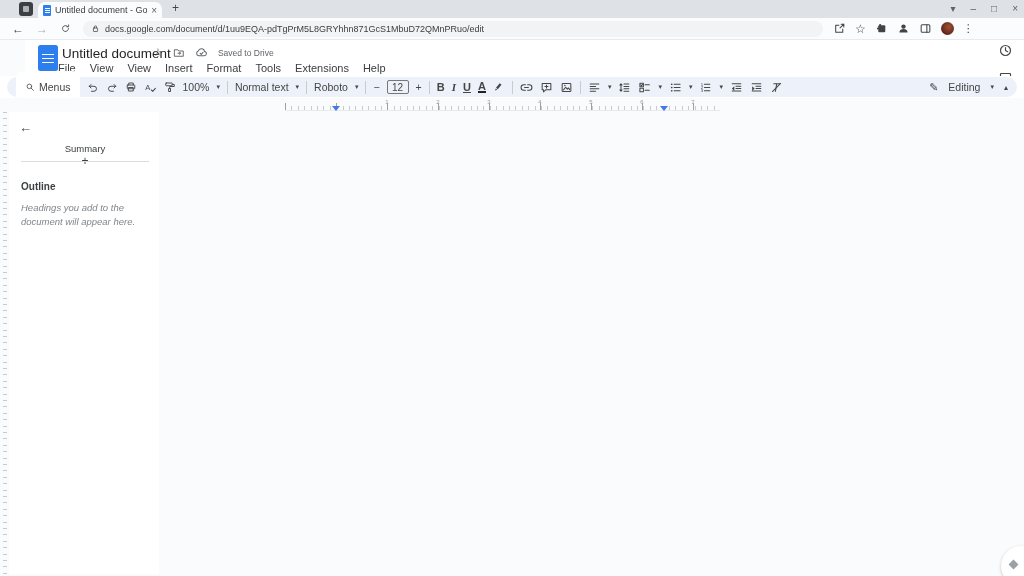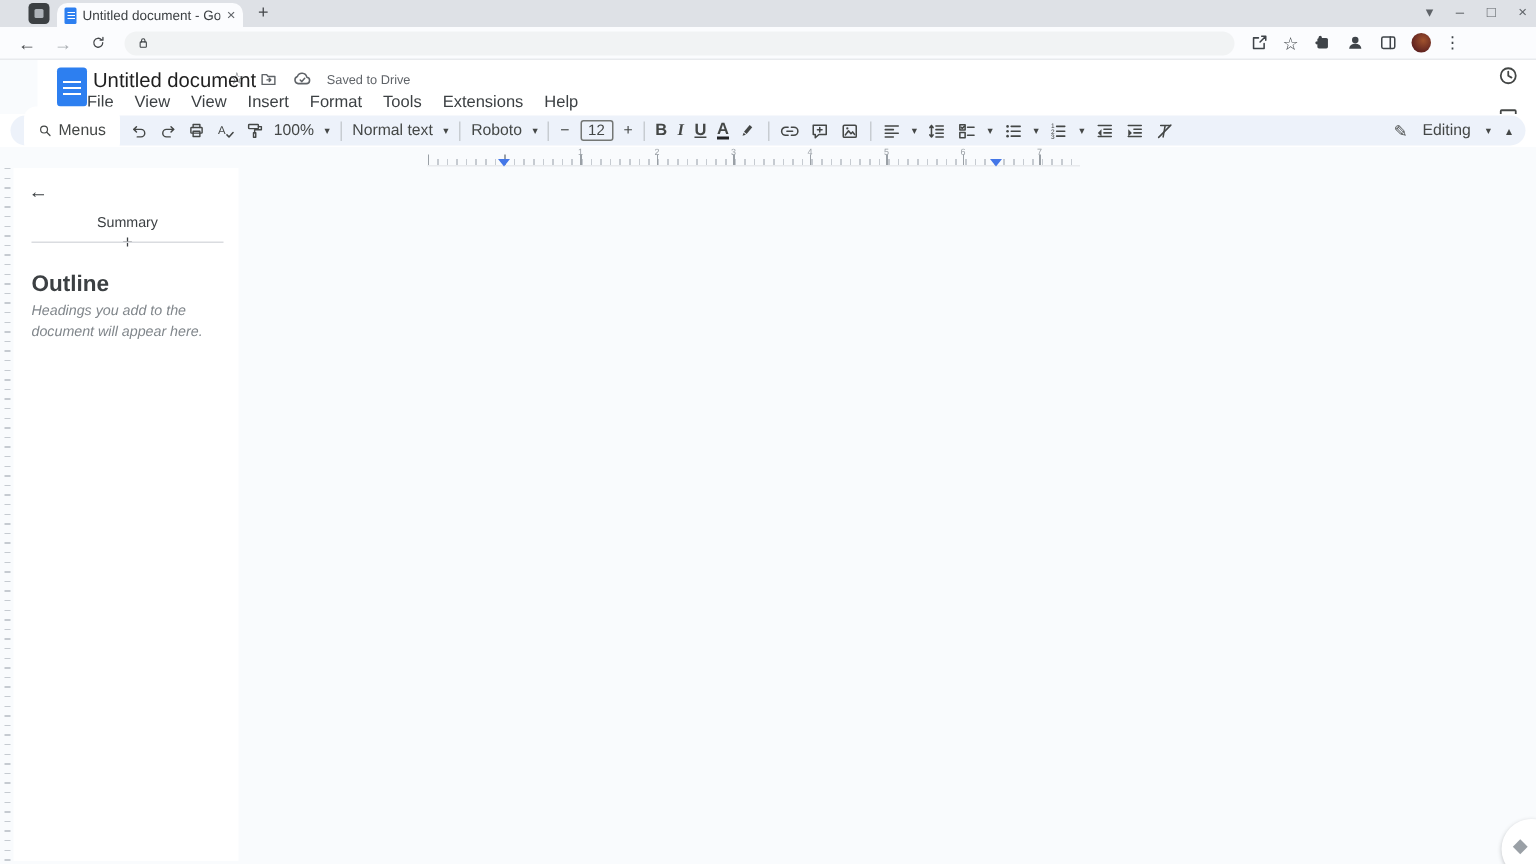--- a/index.html
+++ b/index.html
@@ -75,21 +75,21 @@
   .vruler { position:absolute; left:3px; top:14px; width:4px; height:462px;
     background:repeating-linear-gradient(#C6CBD1 0 1px,transparent 1px 6.4px); }
 
   
   .outlinepanel { position:absolute; left:9px; top:14px; width:150px; height:462px; background:#FFFFFF; }
   .op-back { position:absolute; left:10px; top:8px; font-size:13px; color:#3C4043; }
   .op-sumrow { position:absolute; left:12px; right:10px; top:31px; display:flex; justify-content:space-between; align-items:center;flex-direction:column; }
   .op-sum { font-size:9.5px; color:#3C4043; }
   .op-add { font-size:12px; color:#3C4043; }
   .op-div { position:absolute; left:12px; right:10px; top:49px; height:1px; background:#DADCE0; }
-  .op-outline { position:absolute; left:12px; top:69px; font-size:15px; font-weight:bold; color:#3C4043; }
+  .op-outline { position:absolute; left:12px; top:69px; font-size:10px; font-weight:bold; color:#3C4043; }
   .op-hint { position:absolute; left:12px; width:122px; top:89px; font-size:9.5px; font-style:italic; color:#80868B; line-height:1.45; }
 
   
   .page { position:absolute; left:285px; top:20px; width:434px; height:458px; background:#FFFFFF; border:1px solid #E0E3E7; }
   .venn { position:absolute; left:66px; top:52px; width:299px; height:203px; }
   .vlabel { font-size:16px; fill:#16161F; font-family:"Liberation Sans", sans-serif; }
 
   .explore { position:absolute; left:1001px; top:546px; width:40px; height:40px; border-radius:50%; background:#FFFFFF; box-shadow:0 1px 3px rgba(60,64,67,.3); }
   .explore::after { content:""; position:absolute; left:9px; top:15px; width:7px; height:7px; background:#9AA0A6; transform:rotate(45deg); }
 </style>
@@ -248,20 +248,21 @@
 <div class="abs addressbar">
   <span class="navbtn">←</span>
   <span class="navbtn dis">→</span>
   <svg class="icon refresh" width="11" height="11">
       <use href="#i-refresh"></use>
     </svg>
   <div class="urlpill">
     <svg class="icon" width="9" height="9">
         <use href="#i-lock"></use>
       </svg>
+    <span class="urltext">docs.google.com/document/d/1uu9EQA-pdTgPrM5L8GRYhhn871GcS1MbuD72QMnPRuo/edit</span>
   </div>
   <div class="baricons">
     <svg class="icon" width="13" height="13">
         <use href="#i-send"></use>
       </svg>
     <span style="font-size:12px">☆</span>
     <svg class="icon" width="13" height="13">
         <use href="#i-puzzle"></use>
       </svg>
     <svg class="icon" width="13" height="13">

